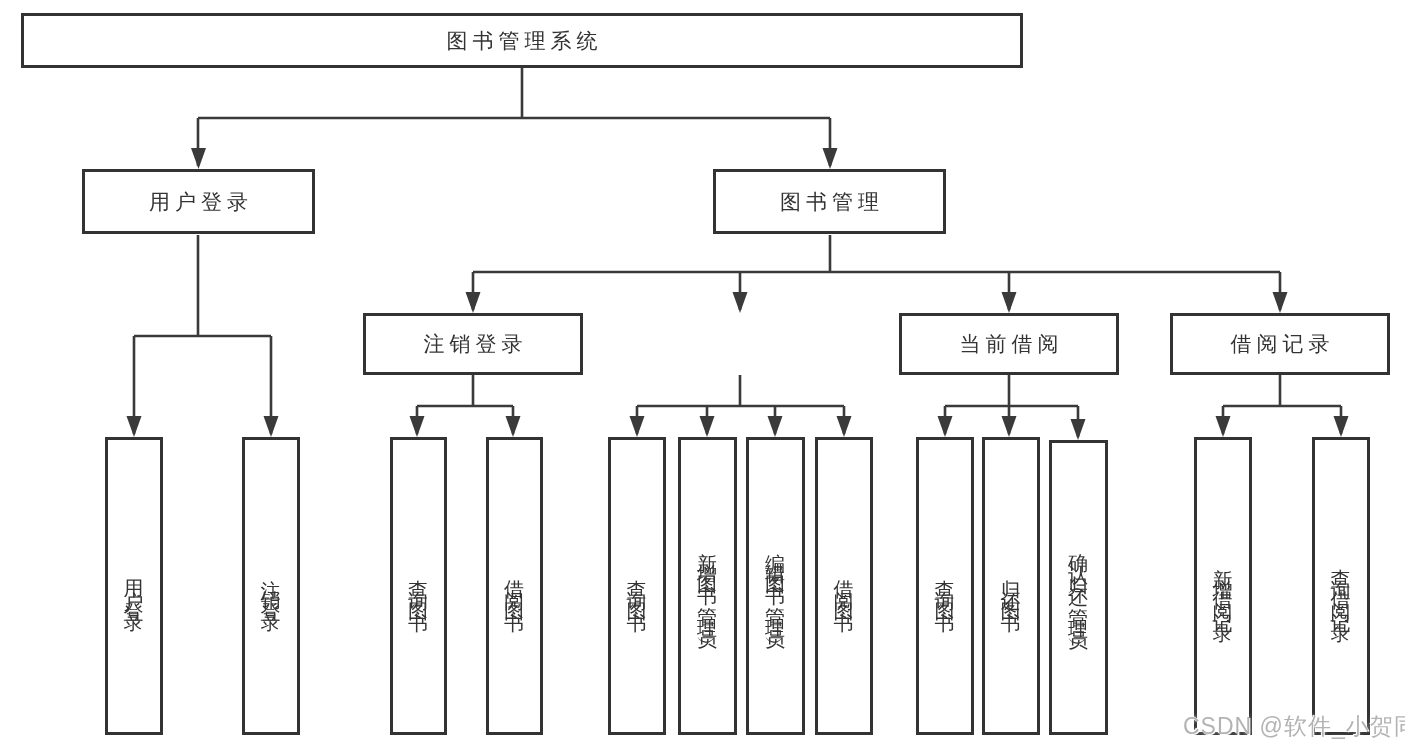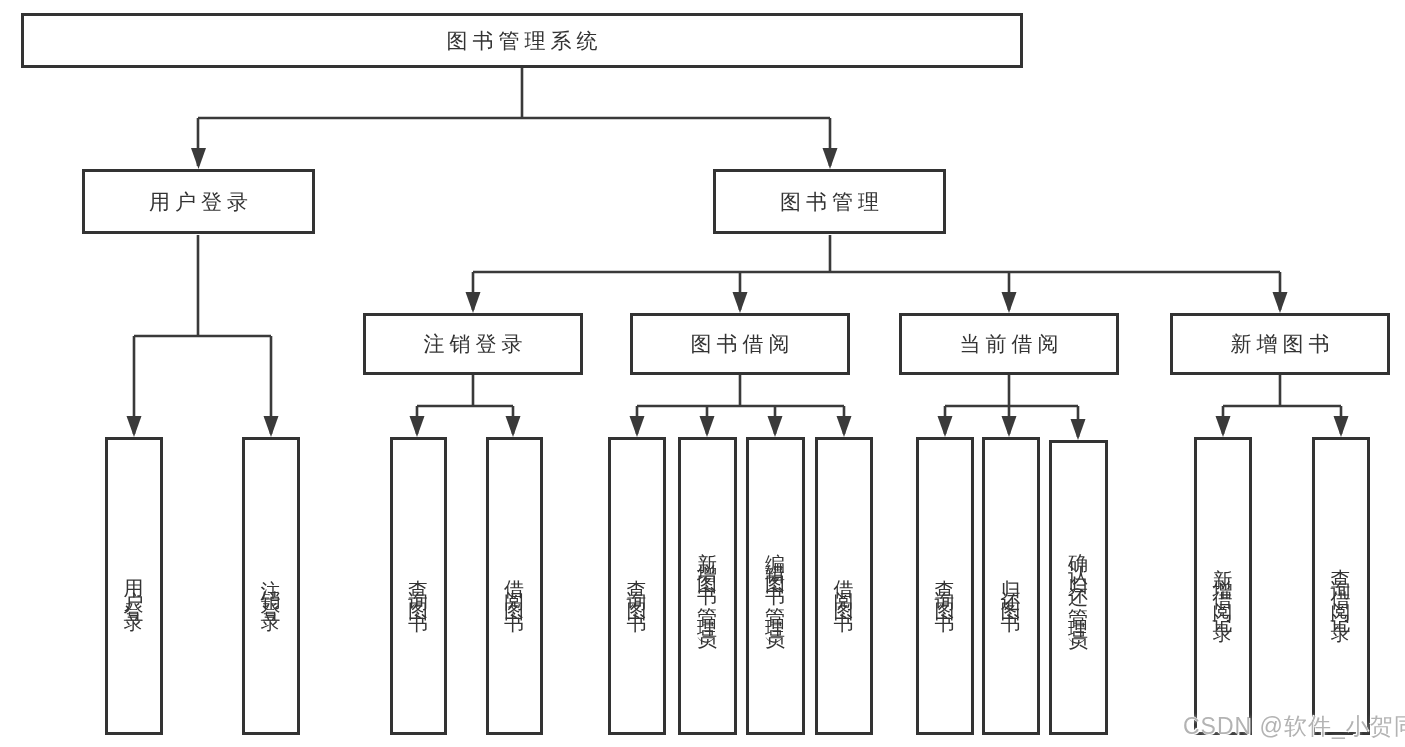--- a/index.html
+++ b/index.html
@@ -92,28 +92,25 @@
   <div class="node hnode" style="left:82px;top:169px;width:233px;height:65px;">
     <span>用户登录</span>
   </div>
   <div class="node hnode" style="left:713px;top:169px;width:233px;height:65px;text-align:right;">
     <span>图书管理</span>
   </div>
 
   <div class="node hnode" style="left:363px;top:313px;width:220px;height:62px;">
     <span>注销登录</span>
   </div>
-  <div class="node hnode" style="left:630px;top:313px;width:220px;height:62px;">
-    <span>图书借阅</span>
-  </div>
   <div class="node hnode" style="left:899px;top:313px;width:220px;height:62px;">
     <span>当前借阅</span>
   </div>
   <div class="node hnode" style="left:1170px;top:313px;width:220px;height:62px;">
-    <span>新增图书</span>
+    <span>借阅记录</span>
   </div>
 
   <div class="node vnode" style="left:105px;top:437px;width:58px;height:298px;">
     <span>用户登录</span>
   </div>
   <div class="node vnode" style="left:242px;top:437px;width:58px;height:298px;">
     <span>注销登录</span>
   </div>
 
   <div class="node vnode" style="left:390px;top:437px;width:57px;height:298px;">

